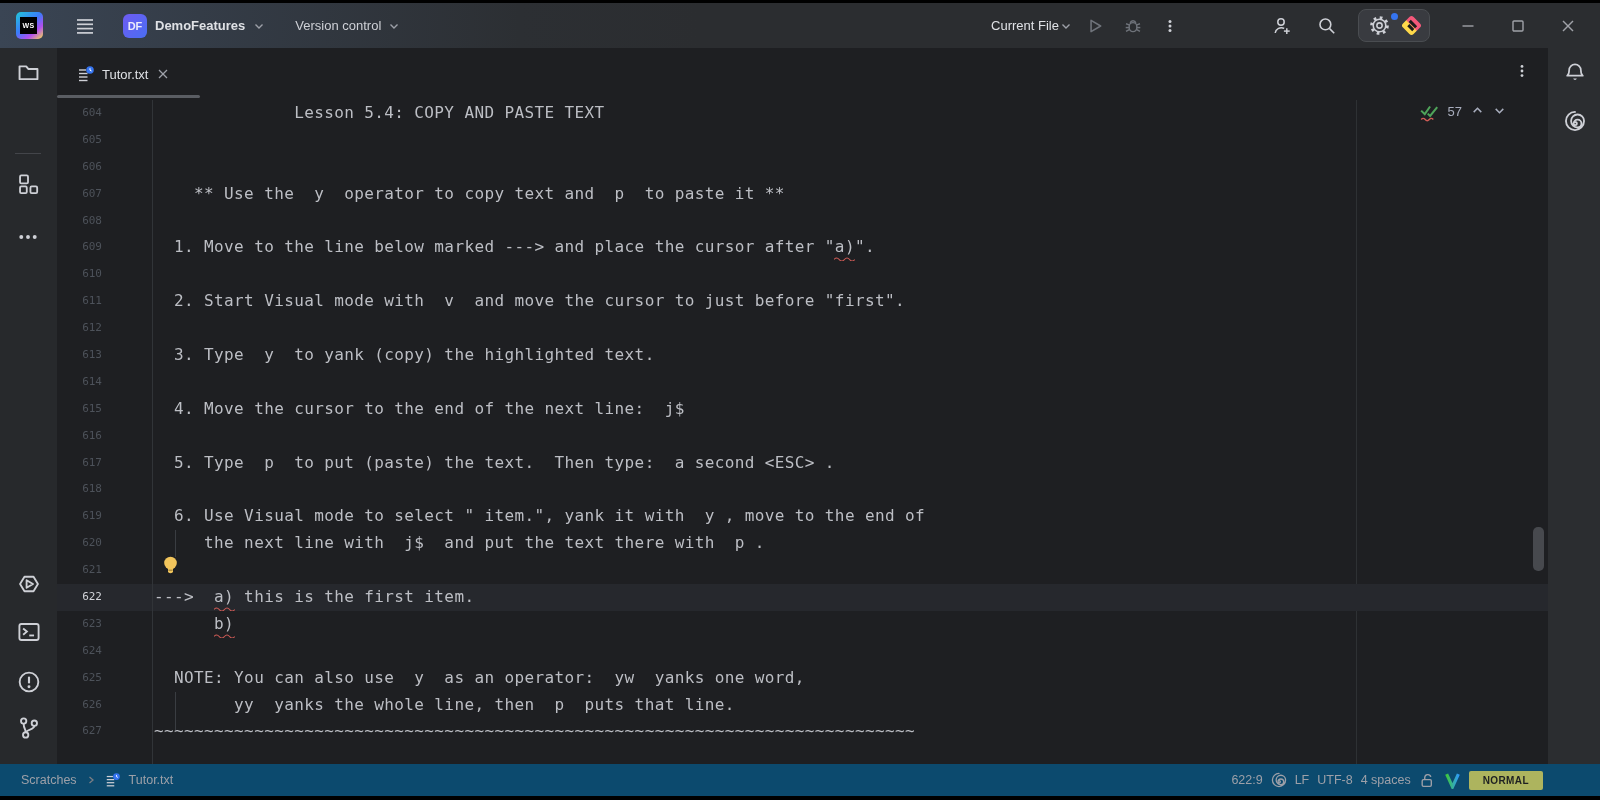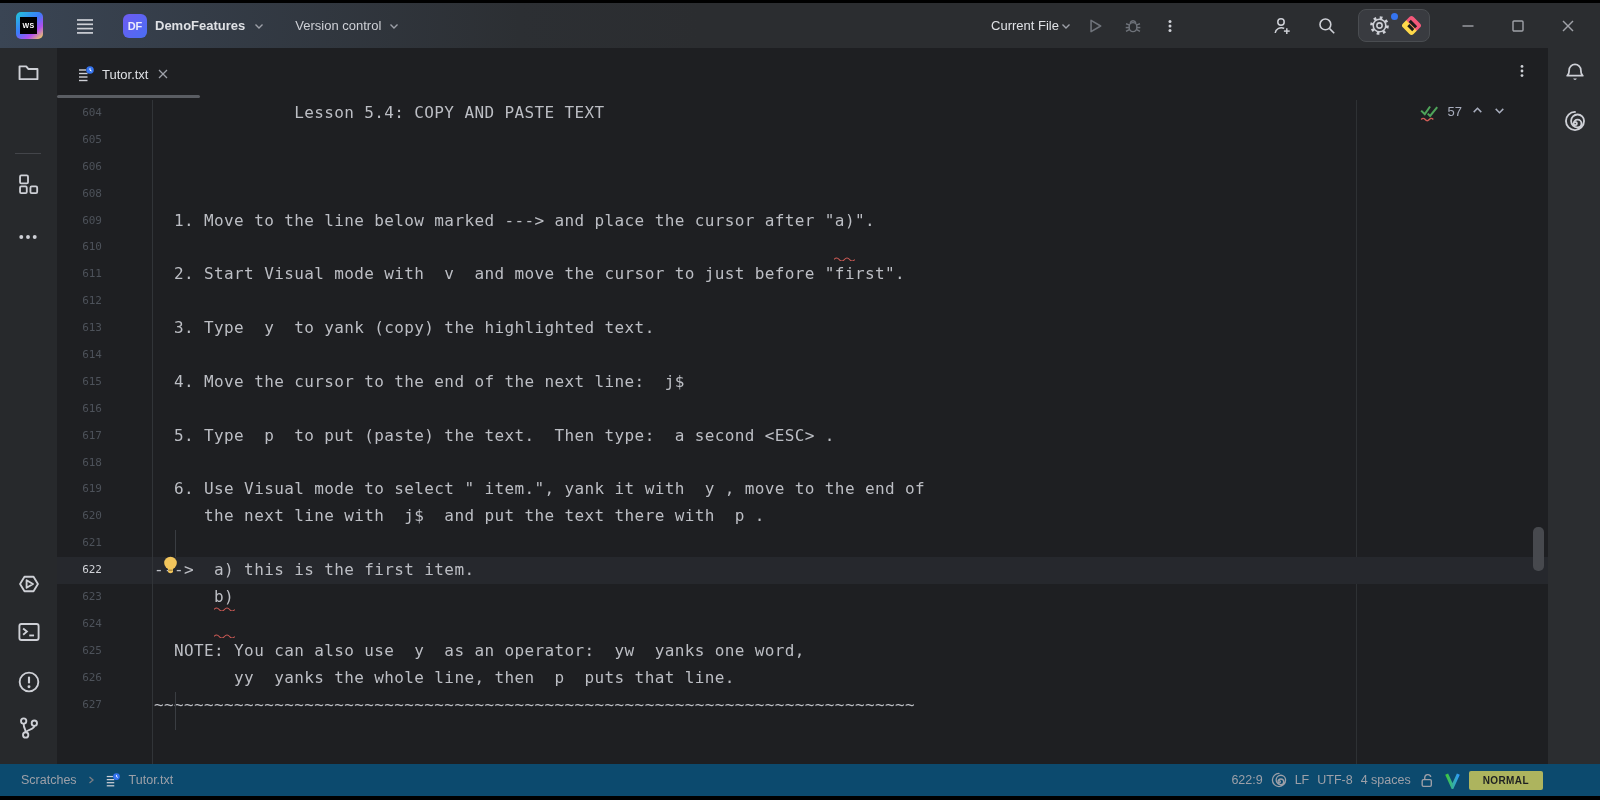--- a/index.html
+++ b/index.html
@@ -302,20 +302,21 @@
           </g>
       </svg>
     </div>
   </div>
 
   <div class="editor">
     <div class="lines">
         <div class="line"><span class="ln">604</span><span class="code">              Lesson 5.4: COPY AND PASTE TEXT</span></div>
         <div class="line"><span class="ln">605</span><span class="code"></span></div>
         <div class="line"><span class="ln">606</span><span class="code"></span></div>
+        <div class="line"><span class="ln">607</span><span class="code">    ** Use the  y  operator to copy text and  p  to paste it **</span></div>
         <div class="line"><span class="ln">608</span><span class="code"></span></div>
         <div class="line"><span class="ln">609</span><span class="code">  1. Move to the line below marked ---&gt; and place the cursor after "a)".</span></div>
         <div class="line"><span class="ln">610</span><span class="code"></span></div>
         <div class="line"><span class="ln">611</span><span class="code">  2. Start Visual mode with  v  and move the cursor to just before "first".</span></div>
         <div class="line"><span class="ln">612</span><span class="code"></span></div>
         <div class="line"><span class="ln">613</span><span class="code">  3. Type  y  to yank (copy) the highlighted text.</span></div>
         <div class="line"><span class="ln">614</span><span class="code"></span></div>
         <div class="line"><span class="ln">615</span><span class="code">  4. Move the cursor to the end of the next line:  j$</span></div>
         <div class="line"><span class="ln">616</span><span class="code"></span></div>
         <div class="line"><span class="ln">617</span><span class="code">  5. Type  p  to put (paste) the text.  Then type:  a second &lt;ESC&gt; .</span></div>

